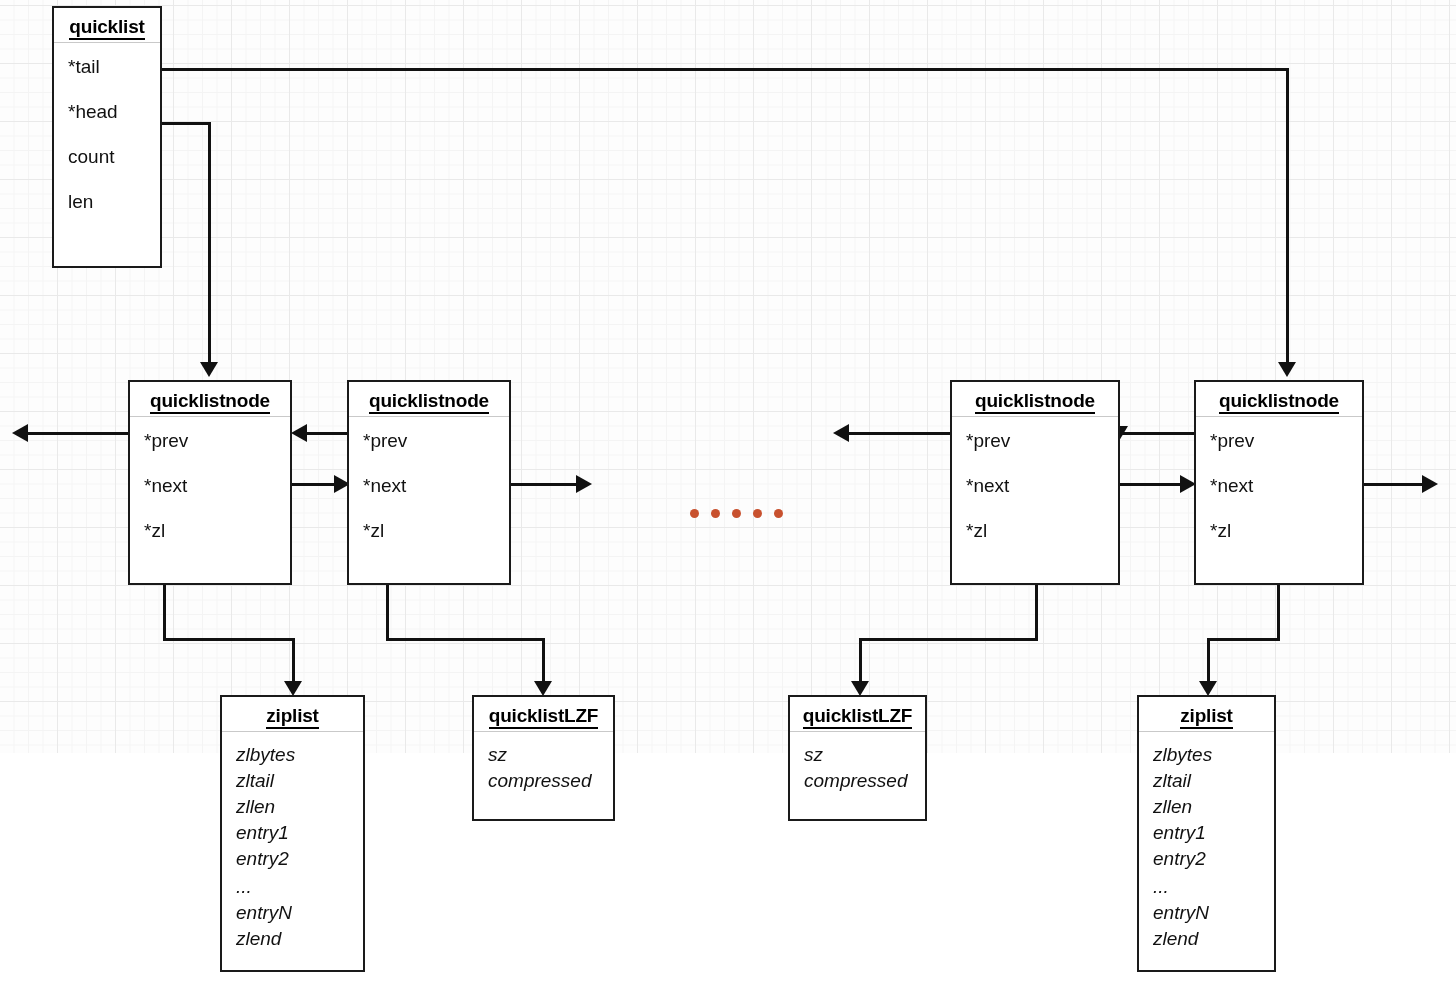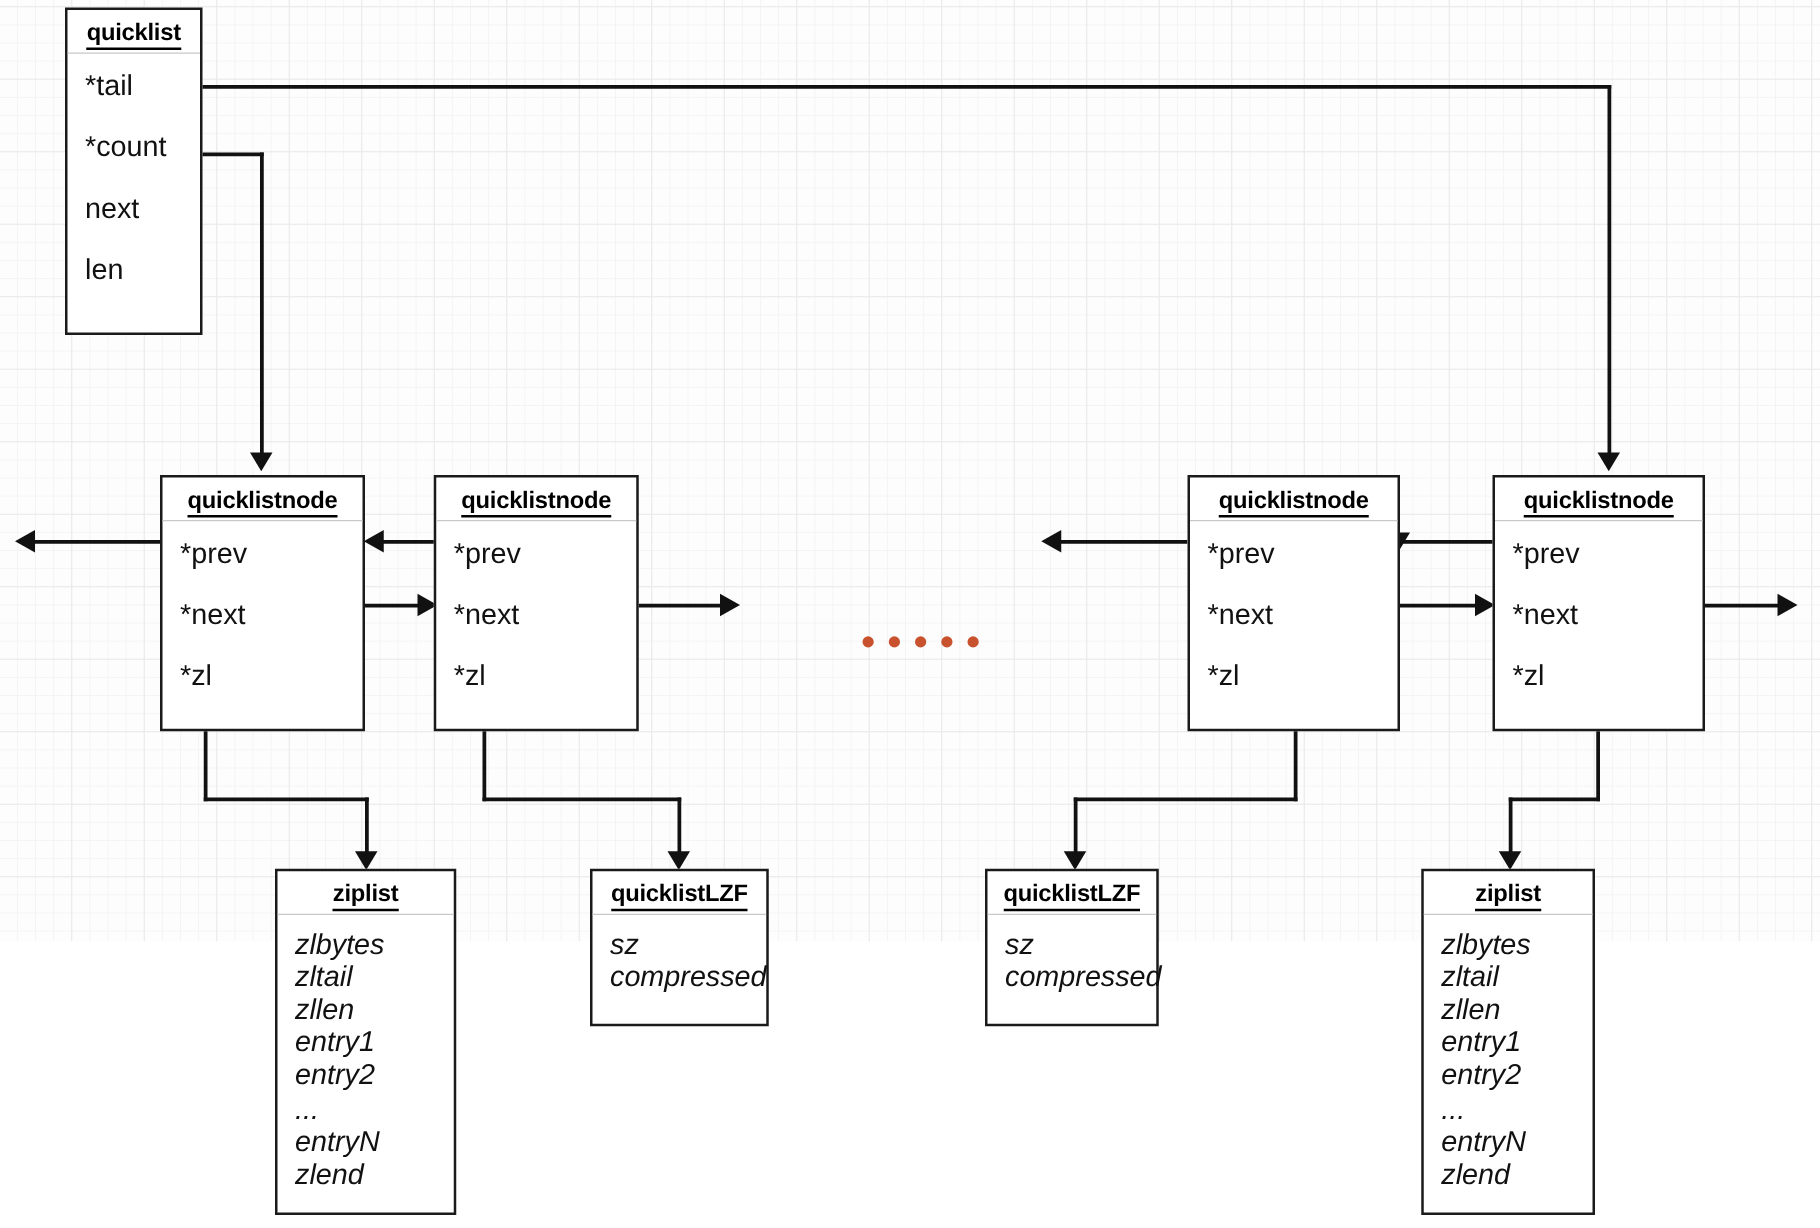--- a/index.html
+++ b/index.html
@@ -41,21 +41,21 @@
     border-bottom:2px solid #000;
     padding-bottom:1px;
   }
   .uml .sep{
     height:1px;
     background:#c9c9c9;
     margin:0;
   }
   .uml .body{
     padding:10px 14px 6px 14px;
-    font-size:23px;
+    font-size:19px;
     color:#111;
   }
   .uml .body .fld{ line-height:1.0; }
   
   .spaced .body{ padding-top:14px; }
   .spaced .body .fld{ margin-bottom:26px; }
   
   .compact .body .fld{ line-height:26px;font-style:italic; }
   .compact .body .fld.gap{ margin-top:2px; }
 
@@ -135,22 +135,22 @@
     <i></i>
     <i></i>
     <i></i>
   </div>
 
   <div class="uml spaced" style="left:52px;top:6px;width:110px;height:262px;">
     <div class="hdr"><span>quicklist</span></div>
     <div class="sep"></div>
     <div class="body">
       <div class="fld">*tail</div>
-      <div class="fld">*count</div>
-      <div class="fld">next</div>
+      <div class="fld">*head</div>
+      <div class="fld">count</div>
       <div class="fld">len</div>
     </div>
   </div>
 
   <div class="uml spaced" style="left:128px;top:380px;width:164px;height:205px;">
     <div class="hdr"><span>quicklistnode</span></div>
     <div class="sep"></div>
     <div class="body">
       <div class="fld">*prev</div>
       <div class="fld">*next</div>

